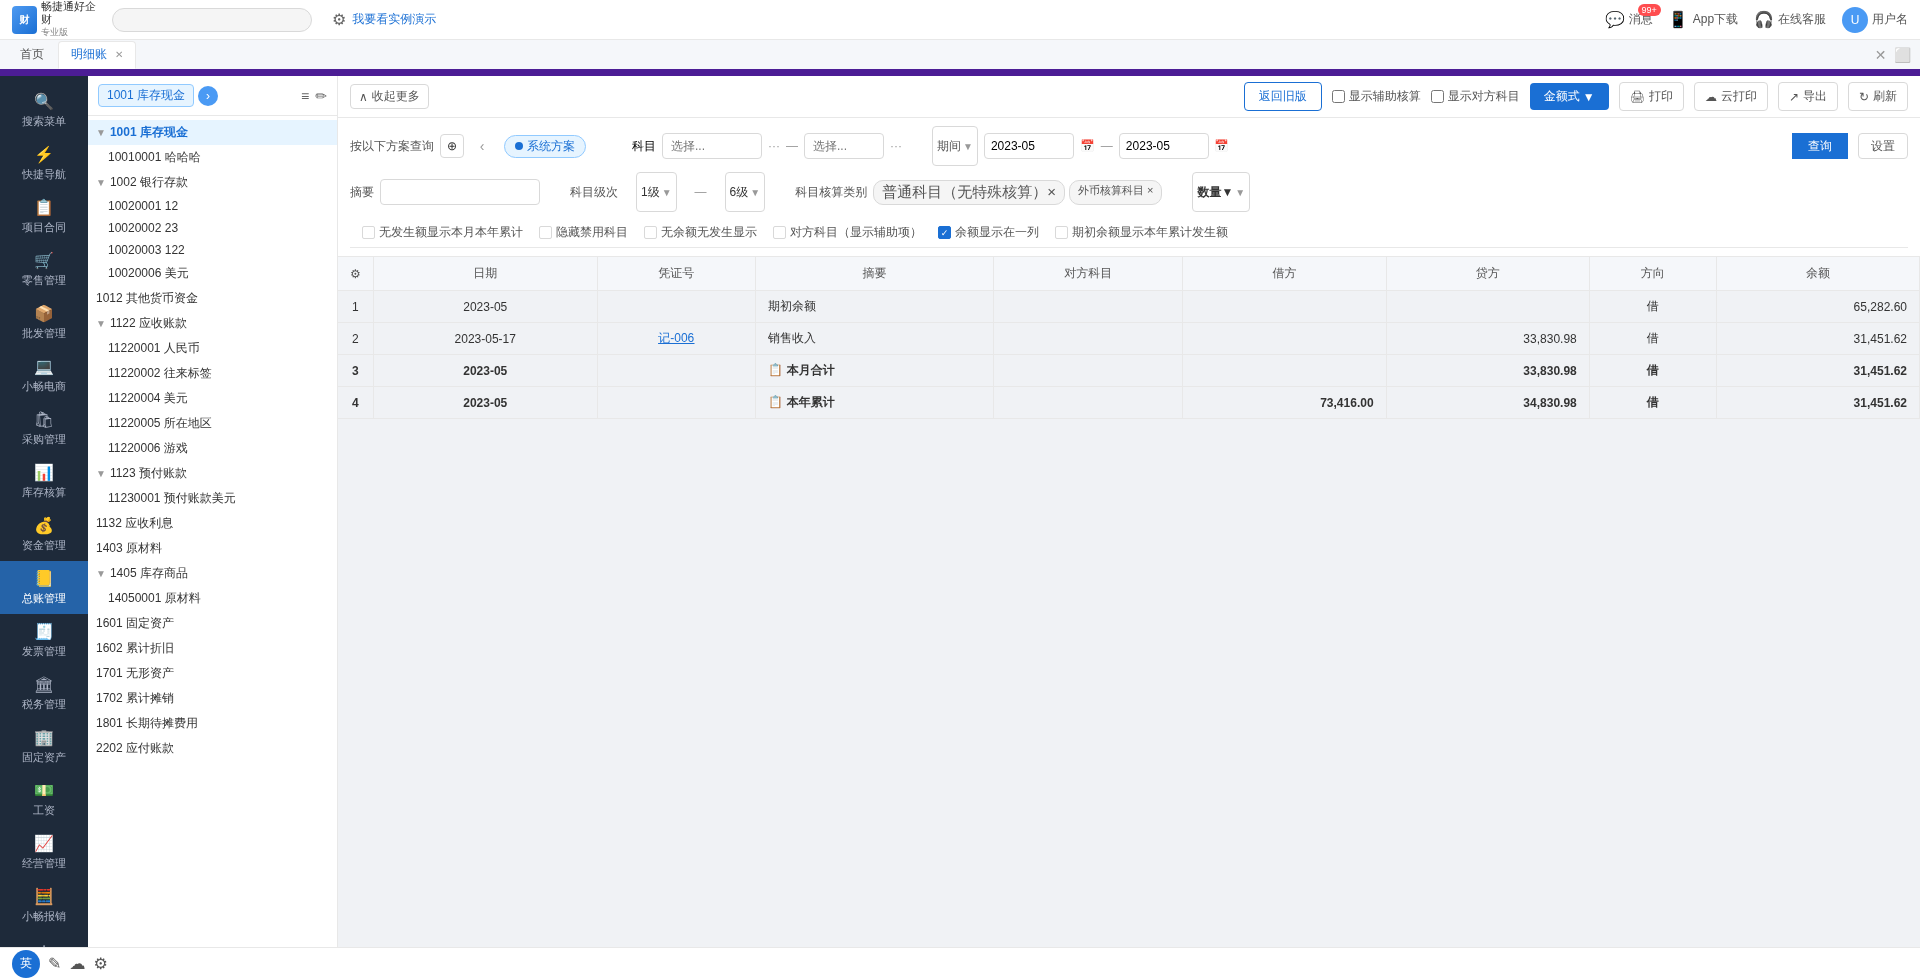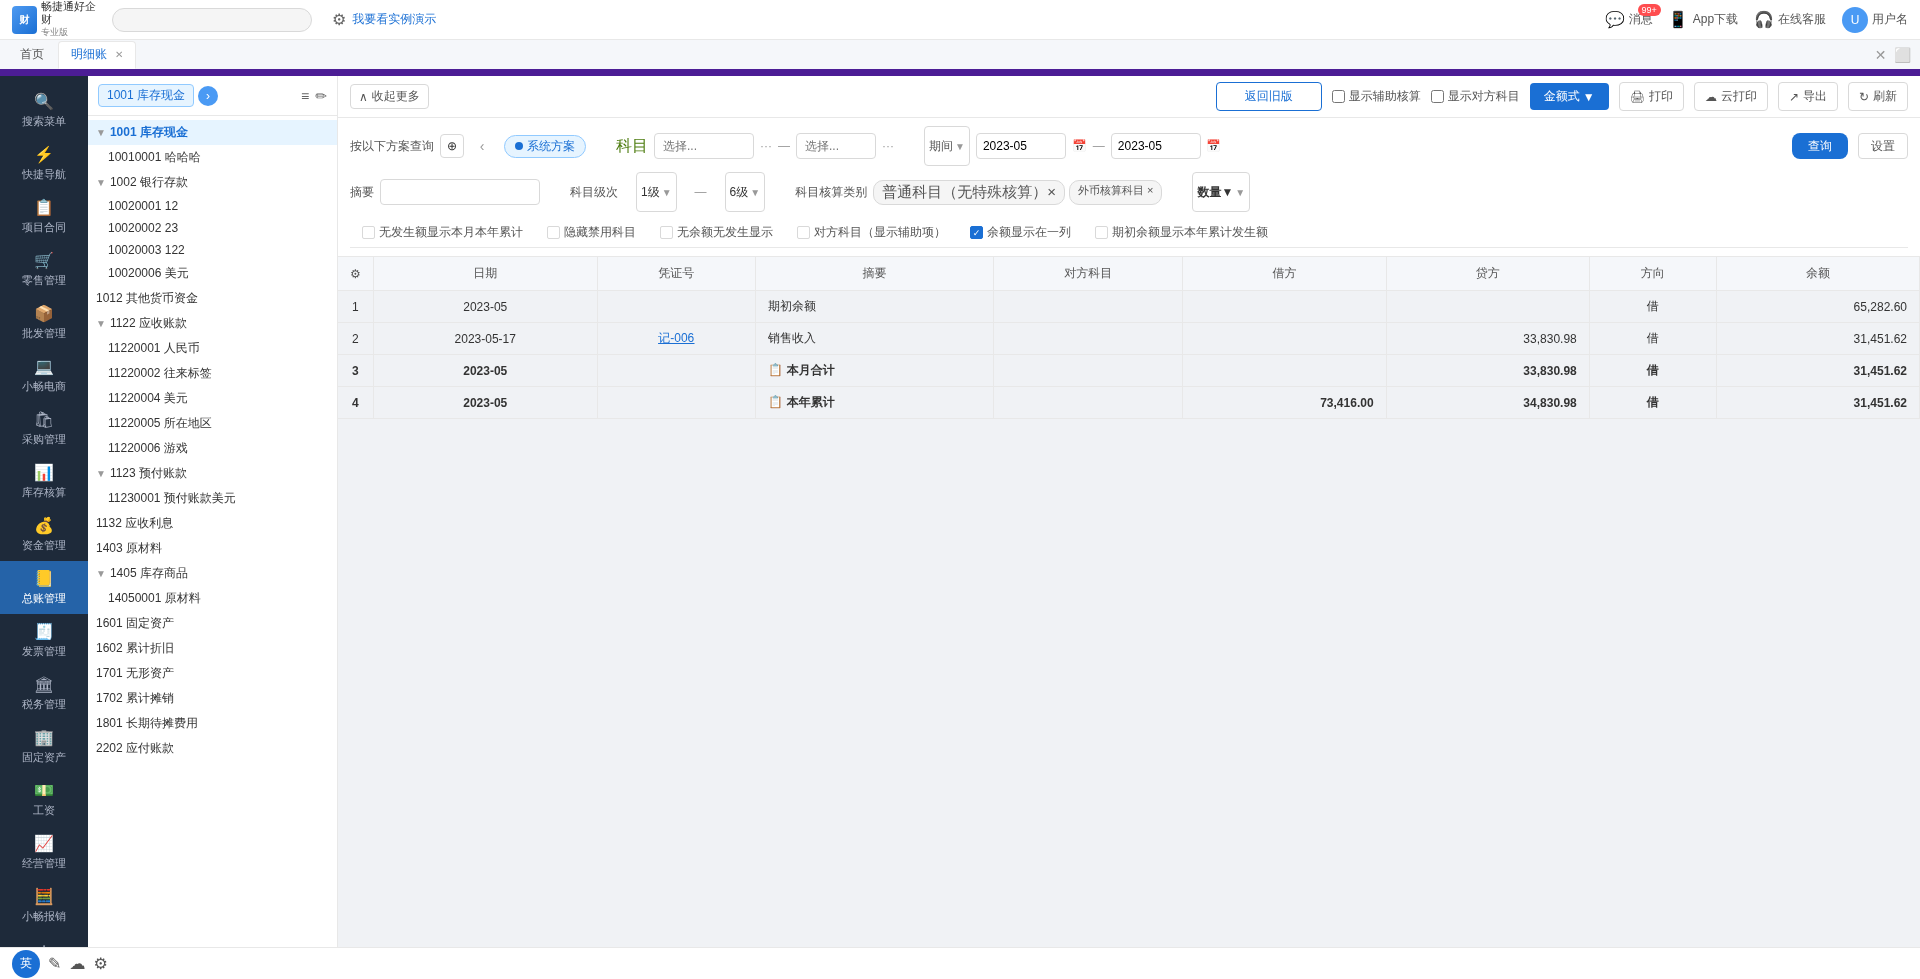--- a/index.html
+++ b/index.html
@@ -38,29 +38,29 @@
     .account-panel { width: 250px; background: #fff; border-right: 1px solid #e8e8e8; display: flex; flex-direction: column; overflow: hidden; }
     .account-panel-header { display: flex; align-items: center; padding: 8px 10px; border-bottom: 1px solid #e8e8e8; gap: 6px; }
     .account-tree { flex: 1; overflow-y: auto; padding: 4px 0; }
     .account-item { padding: 4px 8px; cursor: pointer; font-size: 12px; color: #333; display: flex; align-items: center; gap: 4px; }
     .account-item.selected { background: #e6f4ff; color: #1a6fd4; font-weight: bold; }
     .account-item.child { padding-left: 20px; }
     .expand-arrow { font-size: 10px; color: #999; }
     .account-nav-arrow { width: 20px; height: 20px; background: #4a9af4; border-radius: 50%; display: flex; align-items: center; justify-content: center; color: #fff; font-size: 12px; cursor: pointer; }
     .btn-primary { background: #1a6fd4; color: #fff; border: none; padding: 5px 14px; border-radius: 4px; font-size: 12px; cursor: pointer; }
     .btn-outline { background: #fff; color: #555; border: 1px solid #d9d9d9; padding: 5px 10px; border-radius: 4px; font-size: 12px; cursor: pointer; display: flex; align-items: center; gap: 4px; }
-    .btn-blue-outline { background: #fff; color: #1a6fd4; border: 1px solid #1a6fd4; padding: 5px 28px; border-radius: 4px; font-size: 12px; cursor: pointer; }
+    .btn-blue-outline { background: #fff; color: #1a6fd4; border: 1px solid #1a6fd4; padding: 5px 14px; border-radius: 4px; font-size: 12px; cursor: pointer; }
     .right-controls { margin-left: auto; display: flex; align-items: center; gap: 8px; }
     .checkbox-item { display: flex; align-items: center; gap: 4px; font-size: 12px; color: #555; }
     .scheme-tag { display: flex; align-items: center; gap: 4px; background: #e6f4ff; border: 1px solid #91caff; border-radius: 12px; padding: 2px 10px; font-size: 12px; color: #1a6fd4; cursor: pointer; }
-    .query-btn { background: #1a6fd4; color: #fff; border: none; padding: 4px 16px; border-radius: 8px; font-size: 12px; cursor: pointer; height: 26px; }
+    .query-btn { background: #1a6fd4; color: #fff; border: none; padding: 4px 16px; border-radius: 0; font-size: 12px; cursor: pointer; height: 26px; }
     .setting-btn { background: #fff; color: #555; border: 1px solid #d9d9d9; padding: 4px 12px; border-radius: 4px; font-size: 12px; cursor: pointer; height: 26px; }
 
     
-    .options-row { padding: 6px 12px; border-bottom: 1px solid #e8e8e8; display: flex; gap: 24px; align-items: center; flex-wrap: wrap; }
+    .options-row { padding: 6px 12px; border-bottom: 1px solid #e8e8e8; display: flex; gap: 16px; align-items: center; flex-wrap: wrap; }
     .option-check { display: flex; align-items: center; gap: 4px; font-size: 12px; color: #555; }
     .check-box { width: 13px; height: 13px; border: 1px solid #d9d9d9; border-radius: 2px; display: inline-flex; align-items: center; justify-content: center; background: #fff; }
     .check-box.checked { background: #1a6fd4; border-color: #1a6fd4; color: #fff; font-size: 9px; }
 
     
     .table-area { flex: 1; overflow: auto; }
     table { width: 100%; border-collapse: collapse; font-size: 12px; }
     thead tr { background: #f5f7fa; }
     th { padding: 8px 12px; text-align: center; font-weight: normal; color: #555; border-bottom: 1px solid #e8e8e8; border-right: 1px solid #e8e8e8; white-space: nowrap; }
     td { padding: 7px 12px; border-bottom: 1px solid #e8e8e8; border-right: 1px solid #e8e8e8; text-align: center; }
@@ -386,21 +386,21 @@
             <div style="width:24px;height:24px;display:flex;align-items:center;justify-content:center;cursor:pointer;font-size:14px;color:#999;">‹</div>
           </div>
           <div style="display:flex;align-items:center;gap:6px;">
             <div class="scheme-tag">
               <span style="width:8px;height:8px;background:#1a6fd4;border-radius:50%;display:inline-block;"></span>
               <span>系统方案</span>
             </div>
           </div>
 
           <div style="display:flex;align-items:center;gap:6px;margin-left:20px;">
-            <span style="font-size:16px;color:#4d7c0f;">科目</span>
+            <span style="font-size:12px;color:#000000;margin-left:16px;">科目</span>
             <input type="text" style="height: 26px; border: 1px solid rgb(217, 217, 217); border-radius: 4px; padding: 0px 8px; font-size: 12px; width: 100px; color: rgb(153, 153, 153);" placeholder="选择...">
             <span style="color:#999;cursor:pointer;">···</span>
             <span style="color:#999;">—</span>
             <input type="text" style="height: 26px; border: 1px solid rgb(217, 217, 217); border-radius: 4px; padding: 0px 8px; font-size: 12px; width: 80px; color: rgb(153, 153, 153);" placeholder="选择...">
             <span style="color:#999;cursor:pointer;">···</span>
           </div>
 
           <div style="display:flex;align-items:center;gap:6px;margin-left:20px;">
             <div class="select-with-arrow">
               <span style="color:#555;">期间</span>

